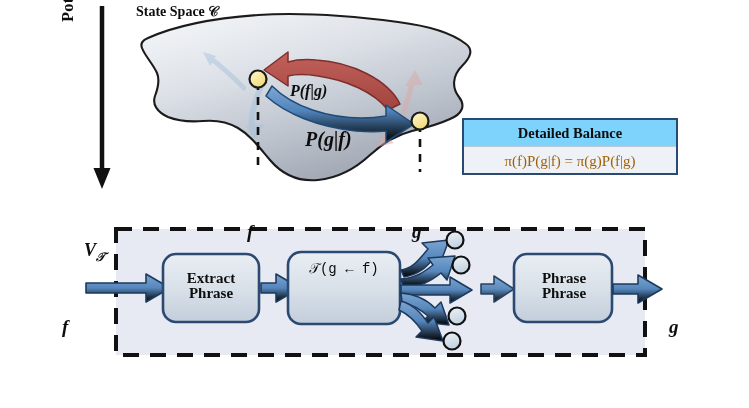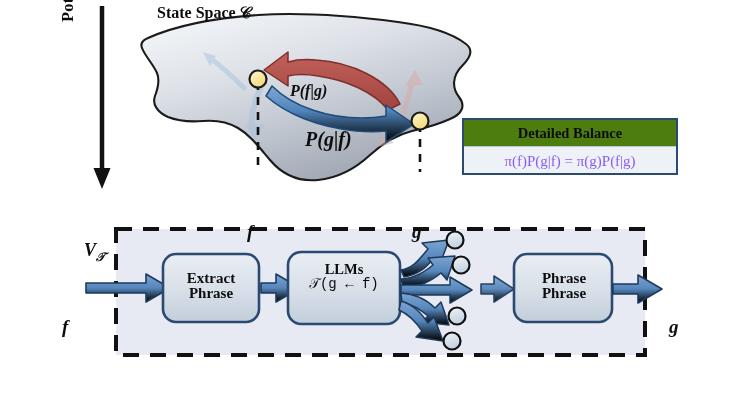--- a/index.html
+++ b/index.html
@@ -16,46 +16,46 @@
   .bi-serif{font-family:"Liberation Serif",serif;font-weight:bold;font-style:italic;margin-top:44px;}
 
   
   #potential-label{
     left:58px;top:22px;width:150px;
     transform:rotate(-90deg);transform-origin:left top;
     font-size:16.5px;letter-spacing:.2px;
     text-align:left;
   }
 
-  #state-space-label{left:157px;top:4px;font-size:16px;font-family:Liberation Serif, serif;}
+  #state-space-label{left:136px;top:4px;font-size:14px;font-family:Liberation Serif, serif;}
   #v-tau-label{left:84px;top:196px;font-size:18px;}
 
   #lbl-pfg{left:290px;top:38px;font-size:16px;}
   #lbl-pgf{left:305px;top:84px;font-size:20px;}
 
   #node-f-label{left:247px;top:177px;font-size:19px;}
   #node-g-label{left:412px;top:177px;font-size:19px;}
 
   #flow-in-label{left:62px;top:272px;font-size:19px;}
   #flow-out-label{left:669px;top:272px;font-size:19px;}
 
   
   #detailed-balance{
     position:absolute;left:462px;top:118px;width:216px;height:57px;
     border:2px solid #2b4a72;background:#eef1f6;box-sizing:border-box;
   }
   #db-title{
     height:26px;line-height:26px;text-align:center;
-    background:#4d7c0f;color:#0d0d0d;
+    background:#7dd3fc;color:#0d0d0d;
     font-family:"Liberation Serif",serif;font-weight:bold;font-size:14.5px;
     border-bottom:1px solid #bcc8d6;
   }
   #db-equation{
     height:29px;line-height:29px;text-align:center;
-    font-family:"Liberation Serif",serif;font-size:15px;color:#8b5cf6;
+    font-family:"Liberation Serif",serif;font-size:15px;color:#a16207;
   }
 
   
   .boxtext{
     position:absolute;text-align:center;color:#0d0d0d;
     font-family:"Liberation Serif",serif;font-weight:bold;
     line-height:15px;white-space:nowrap;
   }
   #prompt-text{left:176px;top:271px;width:70px;font-size:15px;}
   #llm-text{left:296px;top:262px;width:96px;font-size:14.5px;}
@@ -245,21 +245,20 @@
   <div class="txt bi-serif" id="flow-in-label">f</div>
 
   <div class="txt bi-serif" id="flow-out-label">g</div>
 
   <div class="boxtext" id="prompt-text">
     <div>Extract</div>
     <div>Phrase</div>
   </div>
 
   <div class="boxtext" id="llm-text">
-    <div>LLMs</div>
     <div id="llm-formula">𝒯(g ← f)</div>
   </div>
 
   <div class="boxtext" id="extract-text">
     <div>Phrase</div>
     <div>Phrase</div>
   </div>
 
 </div>
 

